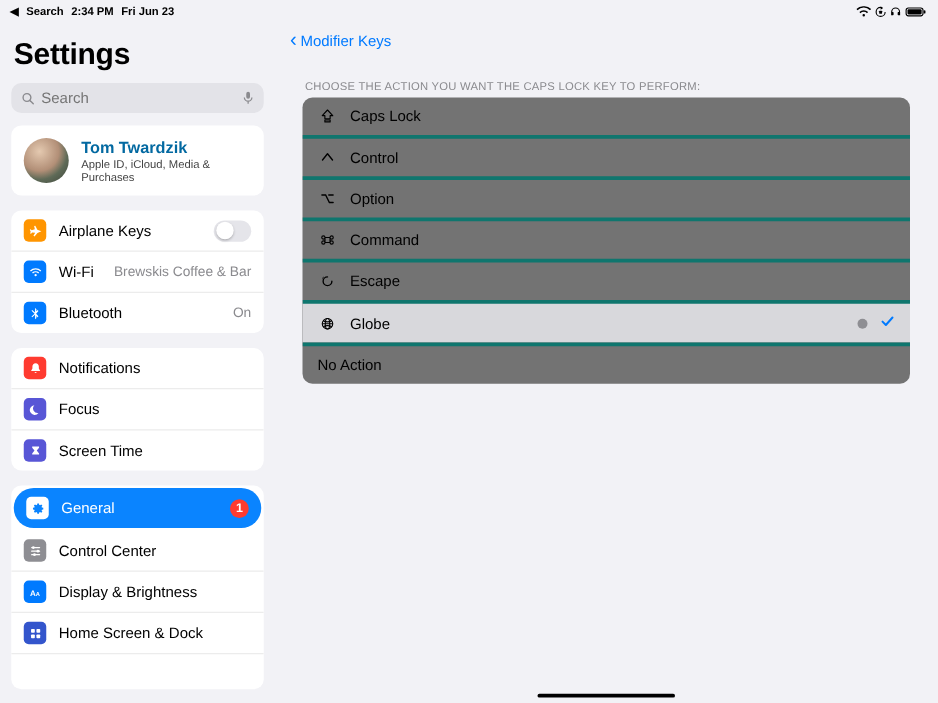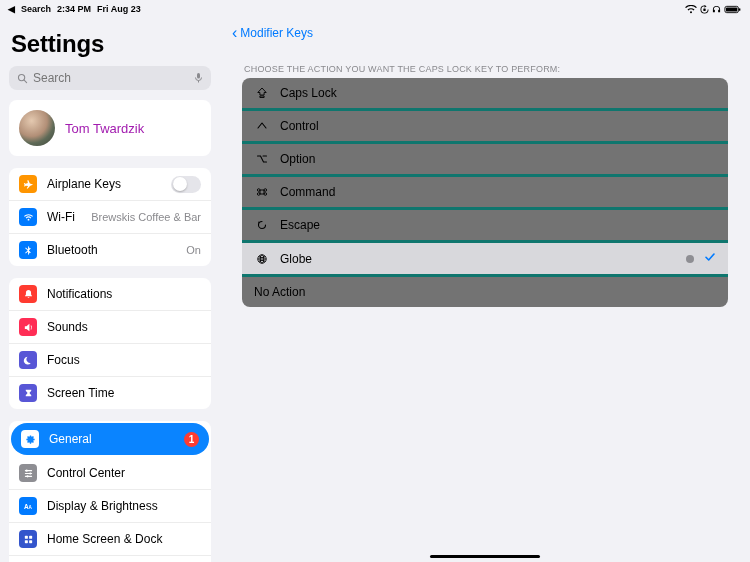--- a/index.html
+++ b/index.html
@@ -19,21 +19,21 @@
   .sidebar h1 { font-size: 24px; font-weight: 700; margin: 12px 0 8px 2px; letter-spacing: -0.2px; }
   .search { display: flex; align-items: center; background: #e3e3e8; border-radius: 8px; padding: 5px 8px; margin-bottom: 10px; }
   .search input { flex: 1; border: none; background: transparent; outline: none; font-size: 12px; color: #8a8a8e; }
   .search-icon, .mic-icon { color: #8a8a8e; display: flex; }
   .search-icon { margin-right: 5px; }
 
   .card { background: #fff; border-radius: 8px; margin-bottom: 12px; overflow: hidden; }
 
   .profile { display: flex; align-items: center; padding: 10px 10px; }
   .avatar { width: 36px; height: 36px; border-radius: 50%; background: radial-gradient(circle at 35% 30%, #e4c9b0 0%, #b28f77 45%, #5e6a57 65%, #3c4238 100%); margin-right: 10px; flex: 0 0 auto; }
-  .profile-name { font-size: 13px; font-weight: 400; color: #a21caf; }
+  .profile-name { font-size: 13px; font-weight: 700; color: #0369a1; }
   .profile-sub { font-size: 9px; color: #444; margin-top: 1px; }
 
   .row { display: flex; align-items: center; padding: 7px 10px; font-size: 12px; color: #000; min-height: 29px; }
   .row + .row { border-top: 1px solid #ececec; }
   .row.selected { background: #0a84ff; color: #fff; border-radius: 16px; margin: 2px; }
   .row.selected + .row { border-top: none; }
   .row.selected .row-icon.gear { background: #fff; color: #0a84ff; }
 
   .row-icon { width: 18px; height: 18px; border-radius: 4px; display: flex; align-items: center; justify-content: center; margin-right: 10px; flex: 0 0 auto; color: #fff; }
   .row-icon svg { width: 11px; height: 11px; }
@@ -81,21 +81,21 @@
   .home-indicator { position: absolute; bottom: 4px; left: 50%; transform: translateX(-50%); width: 110px; height: 3px; background: #000; border-radius: 2px; }
 </style>
 </head>
 <body>
 
 <div class="status-bar">
   <div class="status-left">
     <span class="back-chevron">◀</span>
     <span>Search</span>
     <span>2:34 PM</span>
-    <span>Fri Aug 23</span>
+    <span>Fri Jun 23</span>
   </div>
   <div class="status-right">
     <span class="status-icon">
       <svg width="12" height="9" viewBox="0 0 12 9">
           <path d="M6 8.2a1 1 0 1 0 0-2 1 1 0 0 0 0 2zm-2.6-2.7a3.7 3.7 0 0 1 5.2 0l.9-.9a5 5 0 0 0-7 0l.9.9zM1 3.1a7.1 7.1 0 0 1 10 0l.9-.9a8.4 8.4 0 0 0-11.8 0l.9.9z" fill="currentColor"></path>
         </svg>
     </span>
     <span class="status-icon">
       <svg width="9" height="9" viewBox="0 0 10 10">
           <path d="M5 .5A4.5 4.5 0 1 0 9.5 5h-1A3.5 3.5 0 1 1 5 1.5V3l2.3-1.5L5 0v.5z" fill="currentColor"></path>
@@ -137,20 +137,21 @@
             <line x1="4.5" y1="8.5" x2="4.5" y2="10.5" stroke="currentColor" stroke-width="1"></line>
           </svg>
       </span>
     </div>
 
     <div class="card">
       <div class="profile">
         <div class="avatar"></div>
         <div>
           <div class="profile-name">Tom Twardzik</div>
+          <div class="profile-sub">Apple ID, iCloud, Media &amp; Purchases</div>
         </div>
       </div>
     </div>
 
     <div class="card">
       <div class="row">
         <div class="row-icon airplane">
             <svg viewBox="0 0 12 12">
               <path d="M11 6 7.5 4.8 5.7 1.2 4.7 1.6 5.3 4.3 2.6 5.3 1.6 4.3.9 4.7l.8 1.6-.5 1.7.8.3.9-1 2.7.2-1.5 2.5.9.6 2.6-3L11 6z" fill="#fff"></path>
             </svg>
@@ -179,28 +180,20 @@
     </div>
 
     <div class="card">
       <div class="row">
         <div class="row-icon notif">
             <svg viewBox="0 0 12 12">
               <path d="M6 1.2c-1.7 0-2.8 1.2-2.8 3v1.7L2 8h8L8.8 5.9V4.2c0-1.8-1.1-3-2.8-3zM4.9 9a1.2 1.2 0 0 0 2.2 0H4.9z" fill="#fff"></path>
             </svg>
           </div>
         <span class="row-label">Notifications</span>
-      </div>
-      <div class="row">
-        <div class="row-icon sounds">
-            <svg viewBox="0 0 12 12">
-              <path d="M2 4.5v3h1.8L7 10V2L3.8 4.5H2zm6.3-.3a3 3 0 0 1 0 3.6l.7.6a4 4 0 0 0 0-4.8l-.7.6z" fill="#fff"></path>
-            </svg>
-          </div>
-        <span class="row-label">Sounds</span>
       </div>
       <div class="row">
         <div class="row-icon focus">
             <svg viewBox="0 0 12 12">
               <path d="M8.5 8.7A4 4 0 0 1 4.9 2a4.2 4.2 0 1 0 3.6 6.7z" fill="#fff"></path>
             </svg>
           </div>
         <span class="row-label">Focus</span>
       </div>
       <div class="row">

